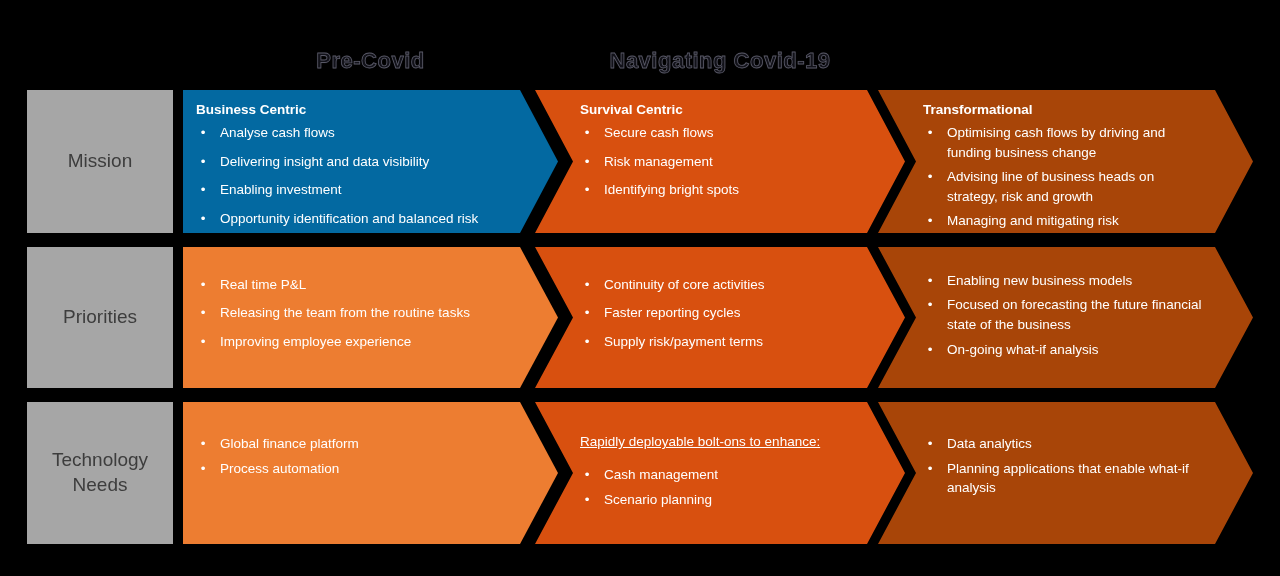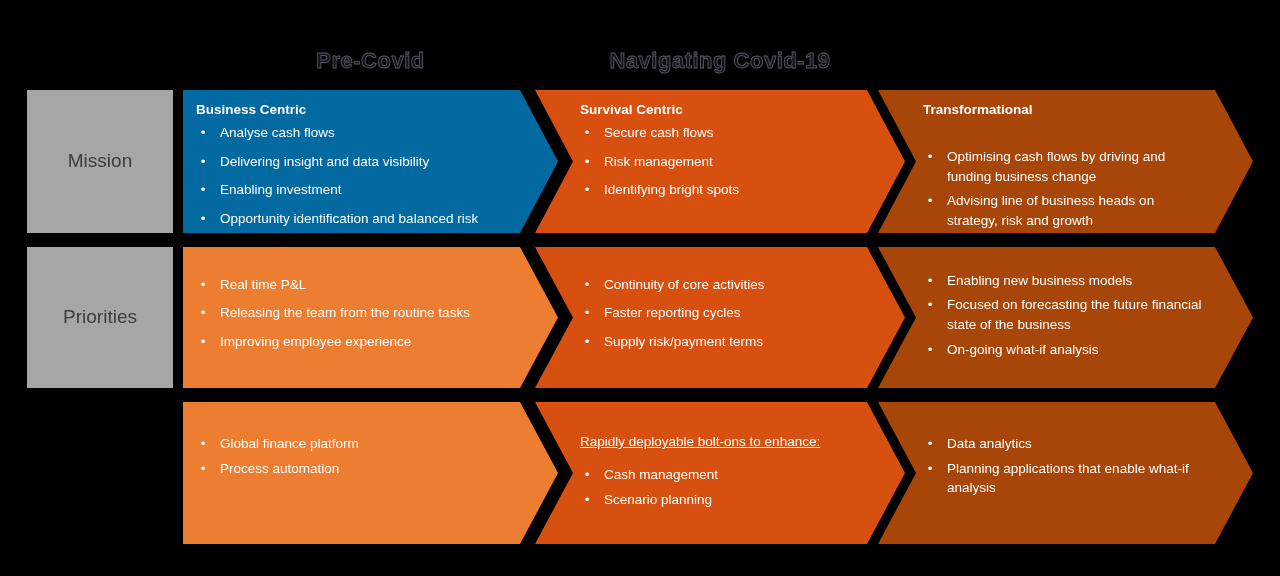--- a/index.html
+++ b/index.html
@@ -52,20 +52,21 @@
 </head>
 <body>
 
 <div class="canvas">
 
   <div class="col-header hdr1">Pre-Covid</div>
   <div class="col-header hdr2">Navigating Covid-19</div>
 
   <div class="row-label lab2">Priorities</div>
   <div class="row-label lab1">Mission</div>
+  <div class="row-label lab3">Technology Needs</div>
 
   <div class="cell c1 r1" style="background: #0369a1;">
     <div class="cell-heading">Business Centric</div>
     <ul class="bullets indent-lg">
       <li>
           <span class="dot">•</span>
           <span class="txt">Analyse cash flows</span>
         </li>
       <li>
           <span class="dot">•</span>
@@ -93,21 +94,21 @@
           <span class="dot">•</span>
           <span class="txt">Risk management</span>
         </li>
       <li>
           <span class="dot">•</span>
           <span class="txt">Identifying bright spots</span>
         </li>
     </ul>
   </div>
 
-  <div class="cell c3 r1" style="background: rgb(168, 69, 8); gap: 24px;">
+  <div class="cell c3 r1" style="background: rgb(168, 69, 8);">
     <div class="cell-heading">Transformational</div>
     <ul class="bullets indent-sm">
       <li>
           <span class="dot">•</span>
           <span class="txt">Optimising cash flows by driving and funding business change</span>
         </li>
       <li>
           <span class="dot">•</span>
           <span class="txt">Advising line of business heads on strategy, risk and growth</span>
         </li>

